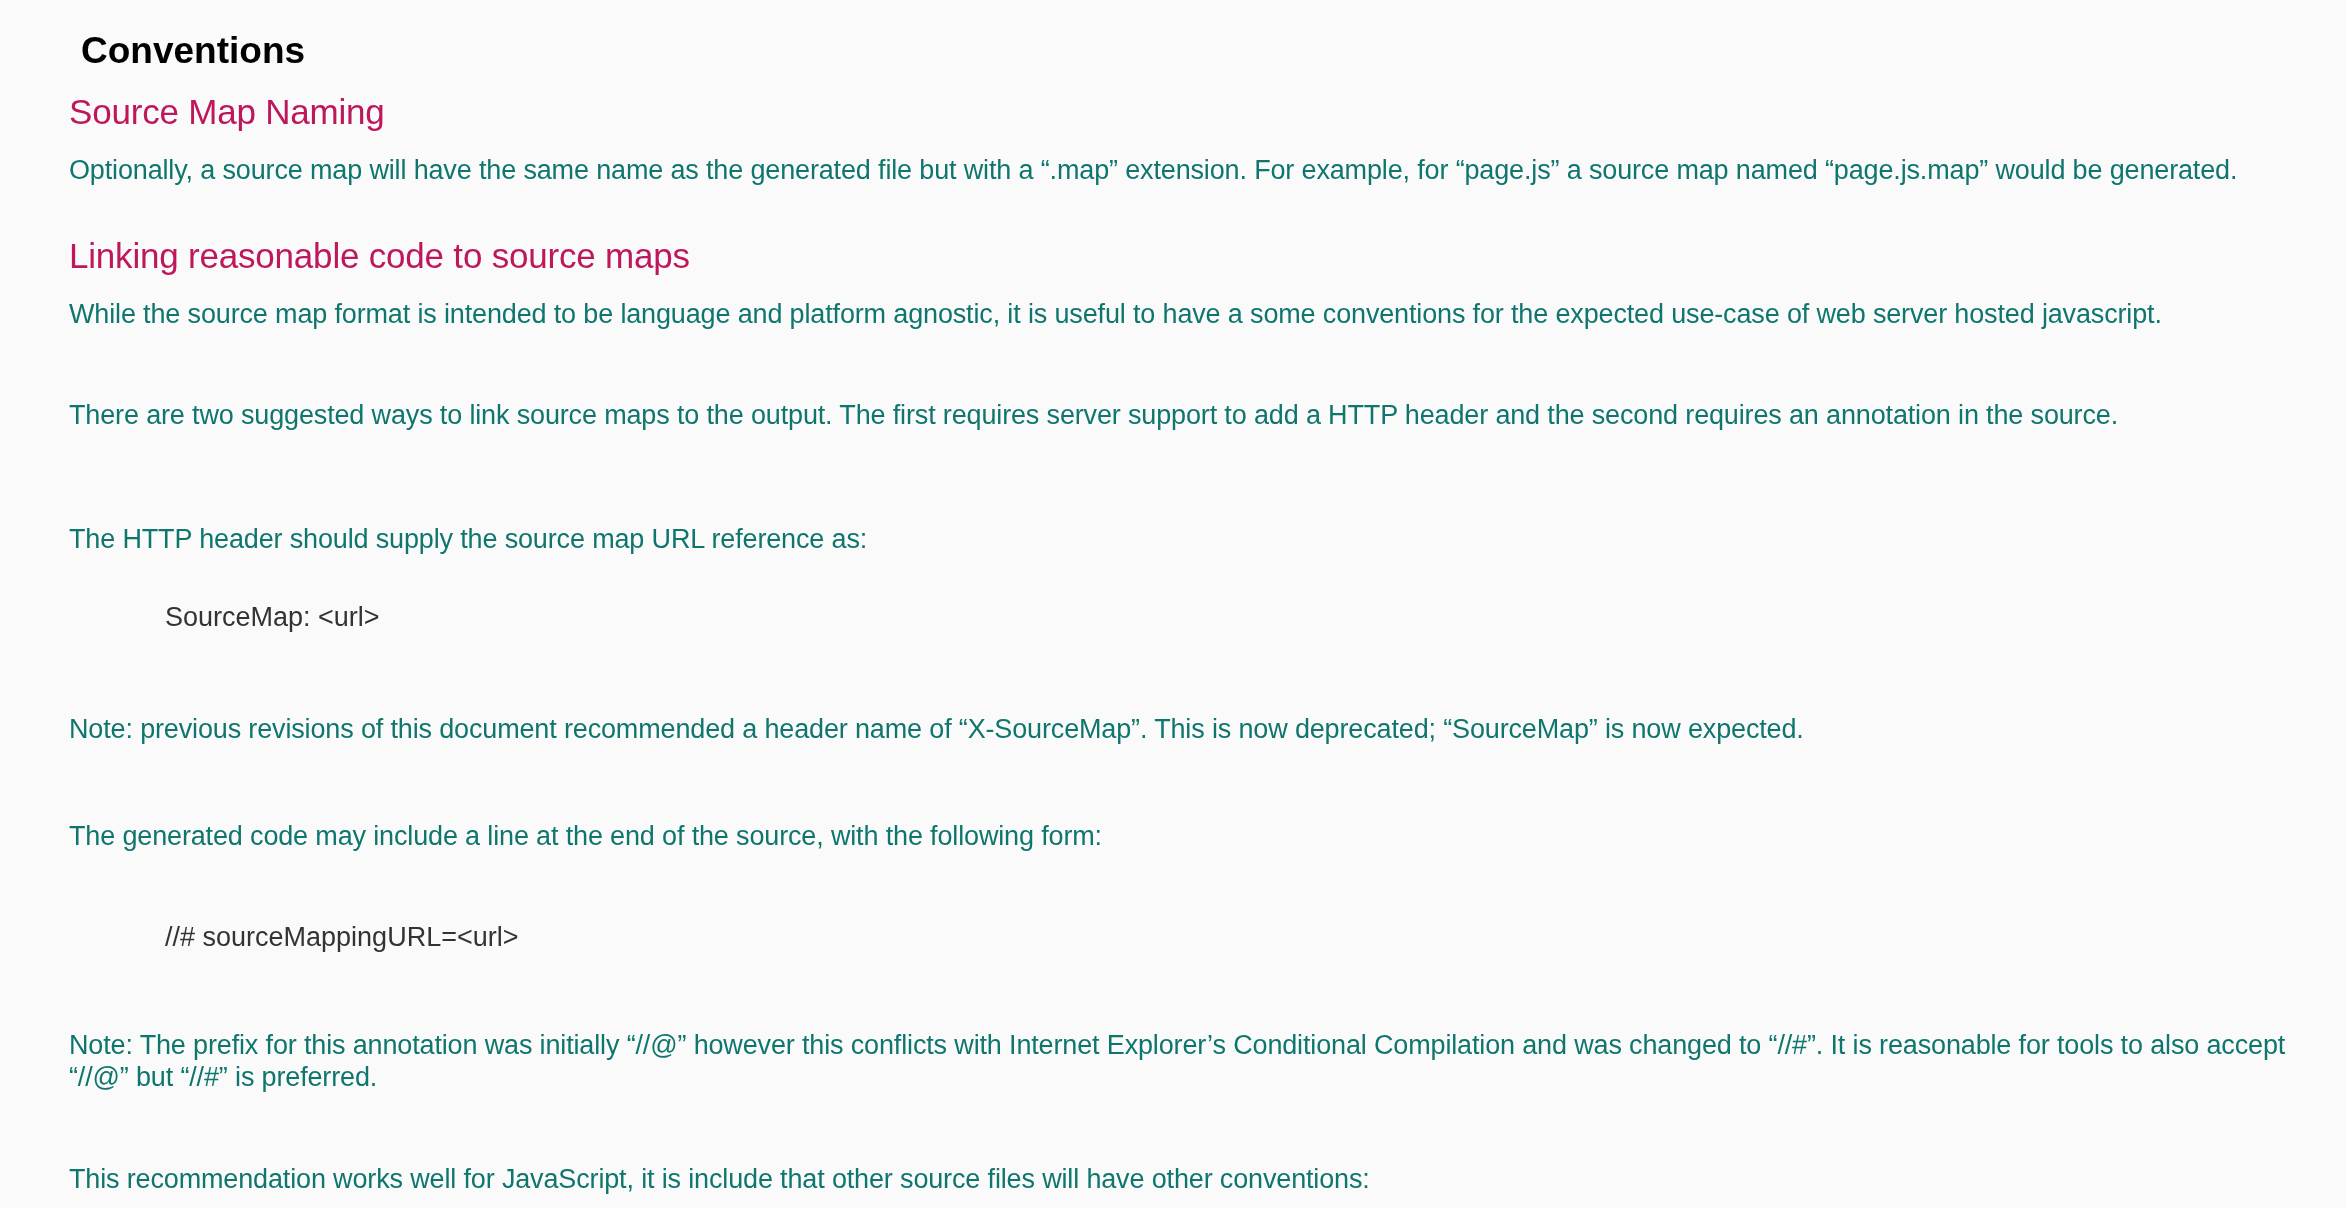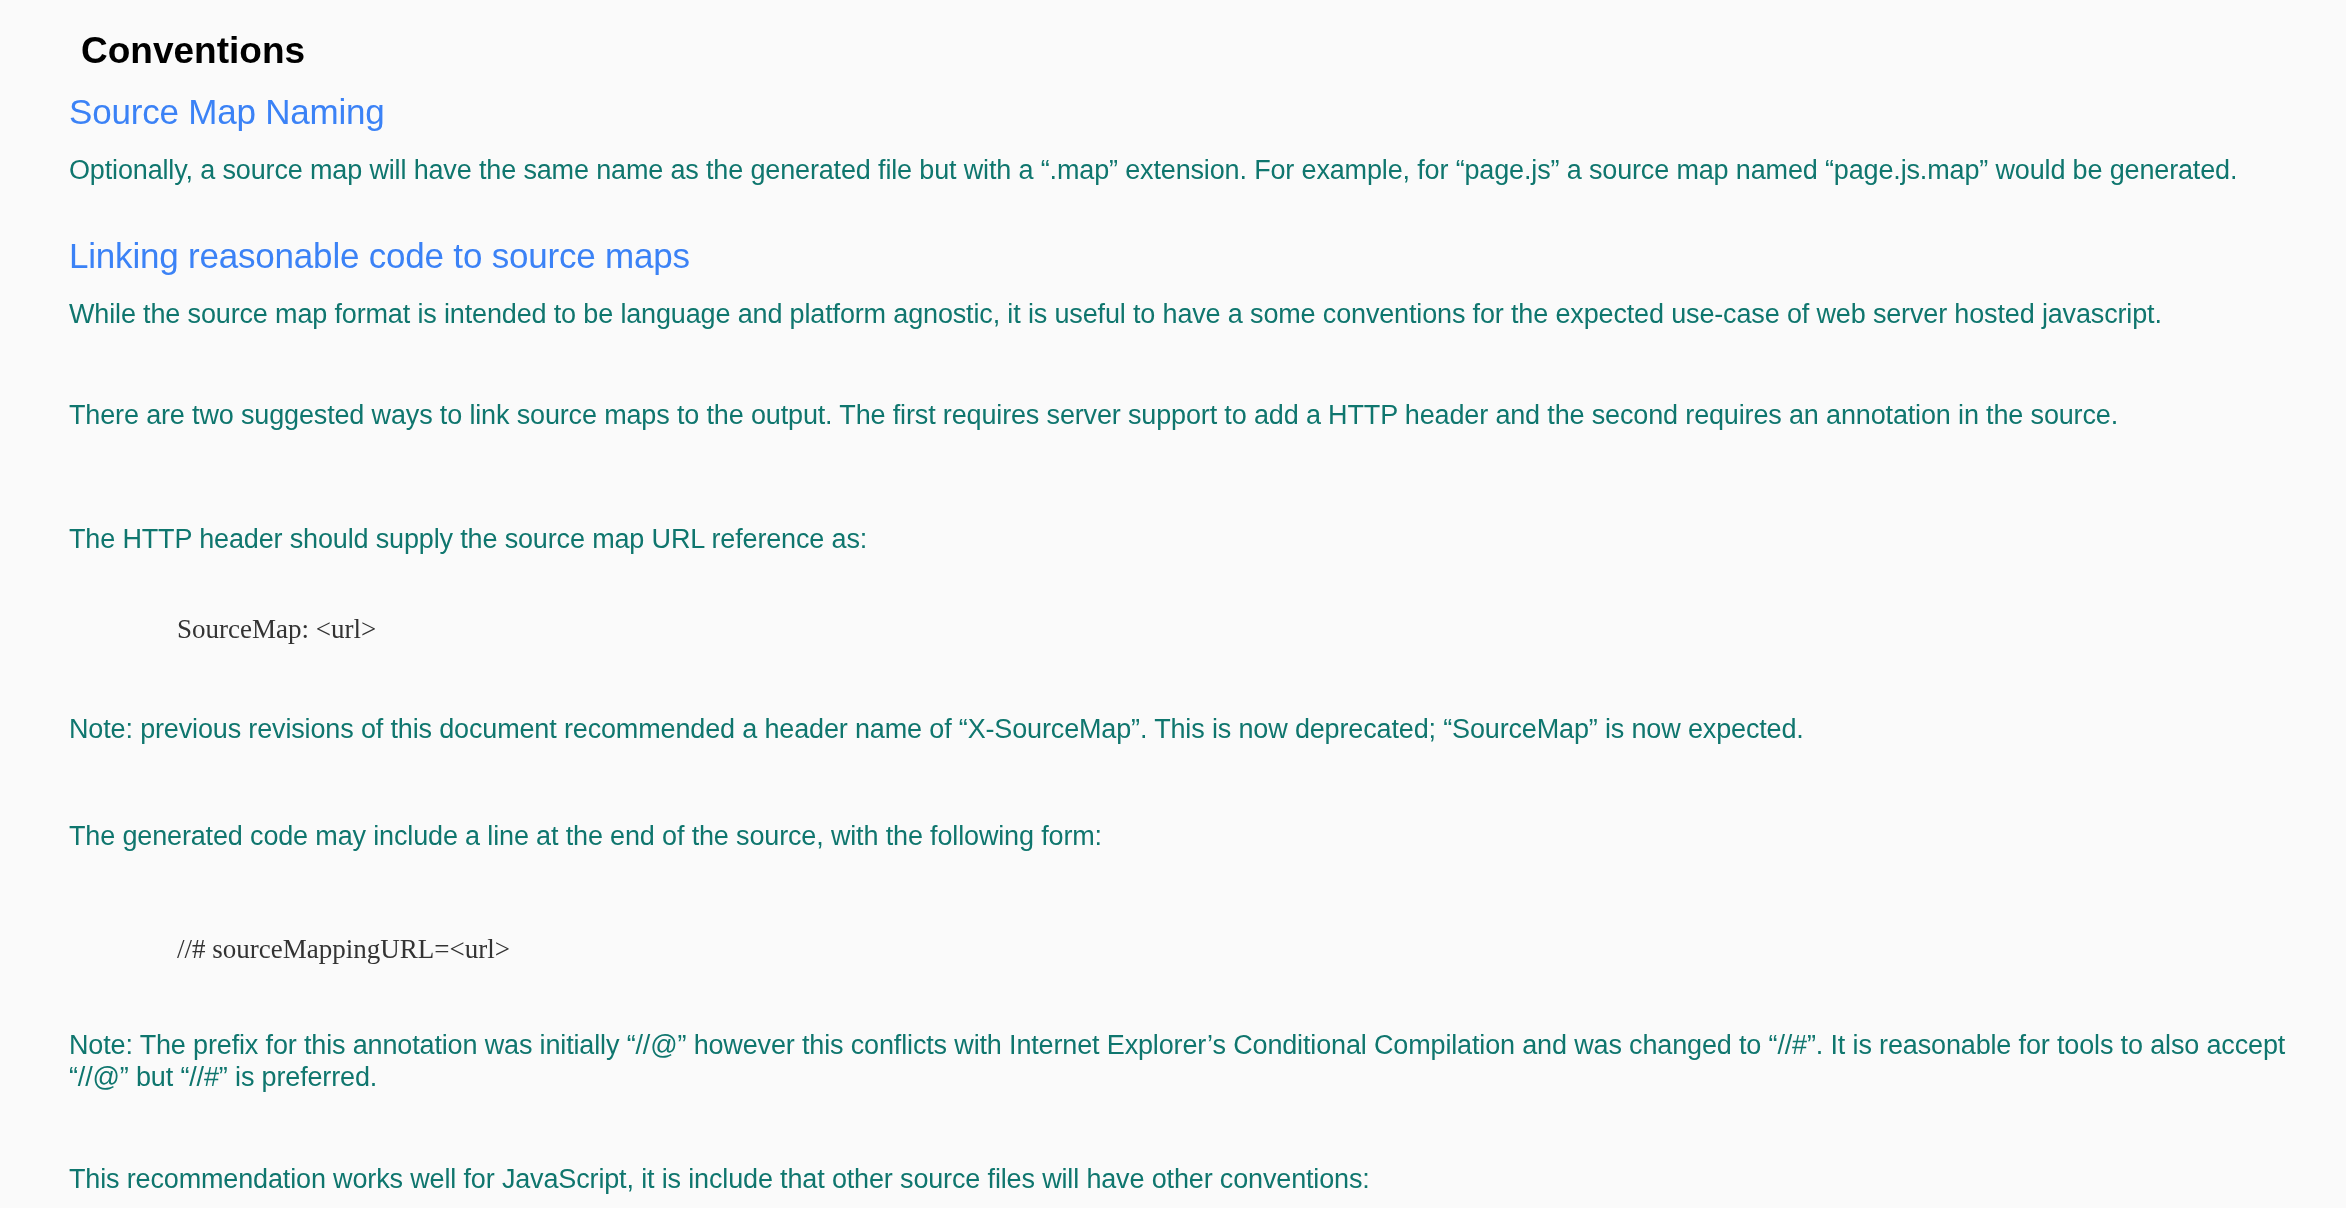--- a/index.html
+++ b/index.html
@@ -29,42 +29,42 @@
       font-weight: bold;
       color: #000000;
       margin: 12px;
       white-space: nowrap;
     }
     .h2 {
       position: absolute;
       left: 0;
       font-size: 35px;
       font-weight: normal;
-      color: #3b82f6;
+      color: #be185d;
       margin: 0;
       white-space: nowrap;
       letter-spacing: -0.2px;
     }
     .p {
       position: absolute;
       left: 0;
       font-size: 27px;
       line-height: 32px;
       color: #0f766e;
       margin: 0;
       width: 2240px;
       letter-spacing: -0.15px;
     }
     .code {
       position: absolute;
       left: 96px;
-      font-family: Liberation Serif, serif;
+      font-family: Liberation Sans, sans-serif;
       font-size: 27px;
       color: #333333;
-      margin: 12px;
+      margin: 0;
       white-space: pre;
     }
   </style>
 </head>
 <body>
 
 <div class="doc">
   <h1 class="h1">Conventions</h1>
 
   <h2 class="h2" style="top:92px;">Source Map Naming</h2>

